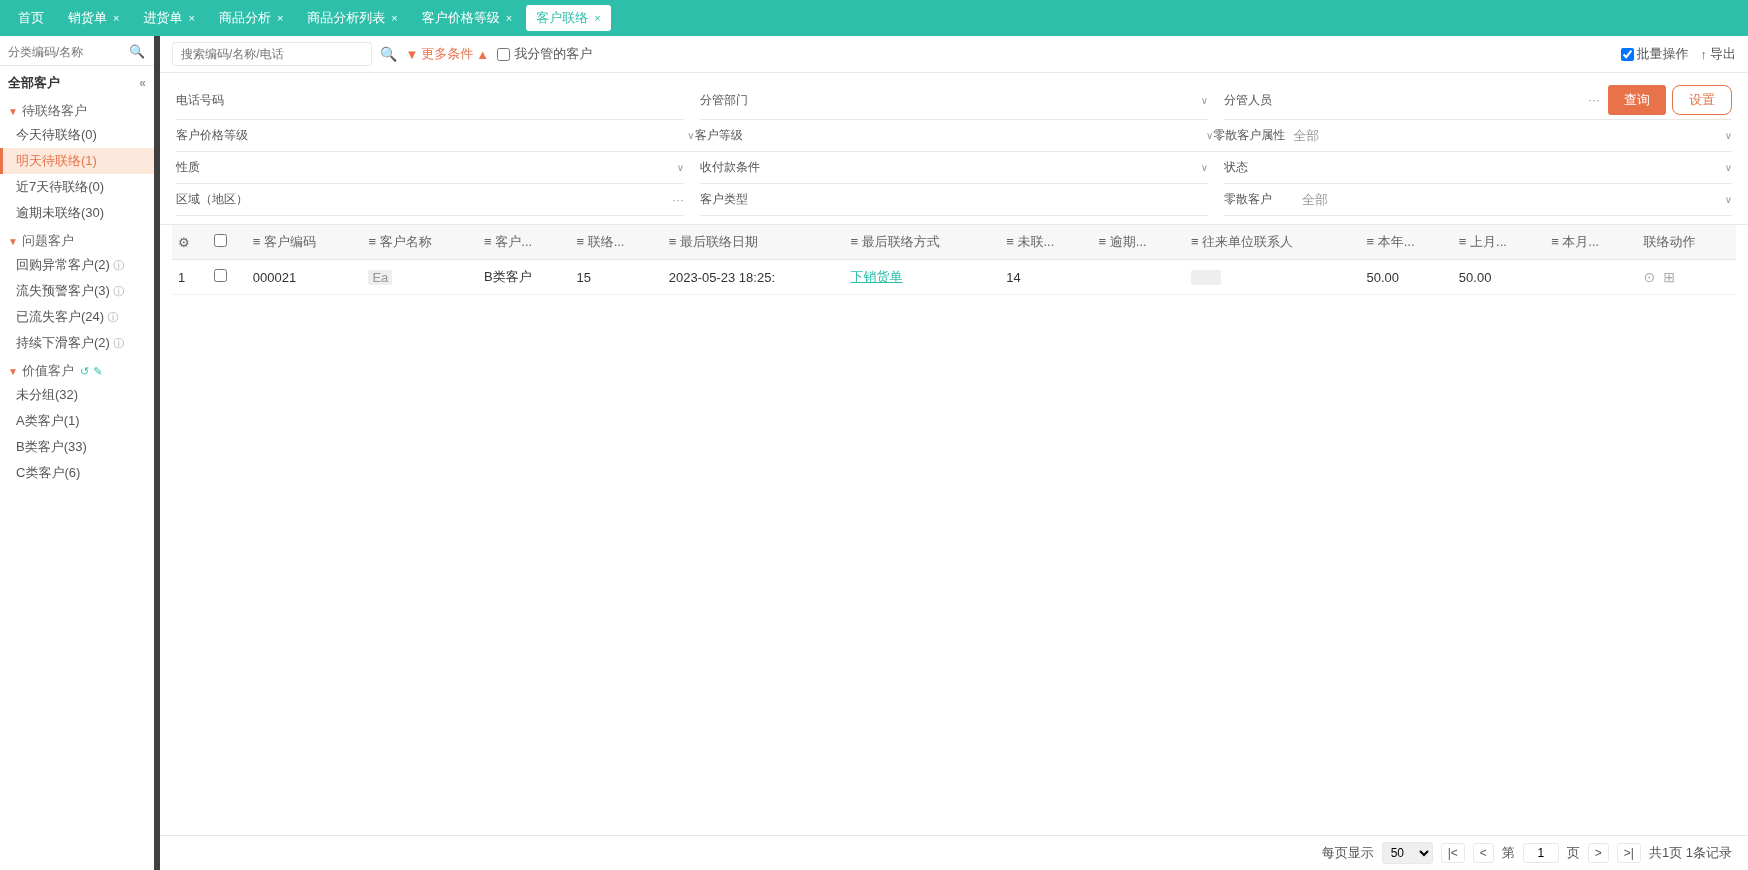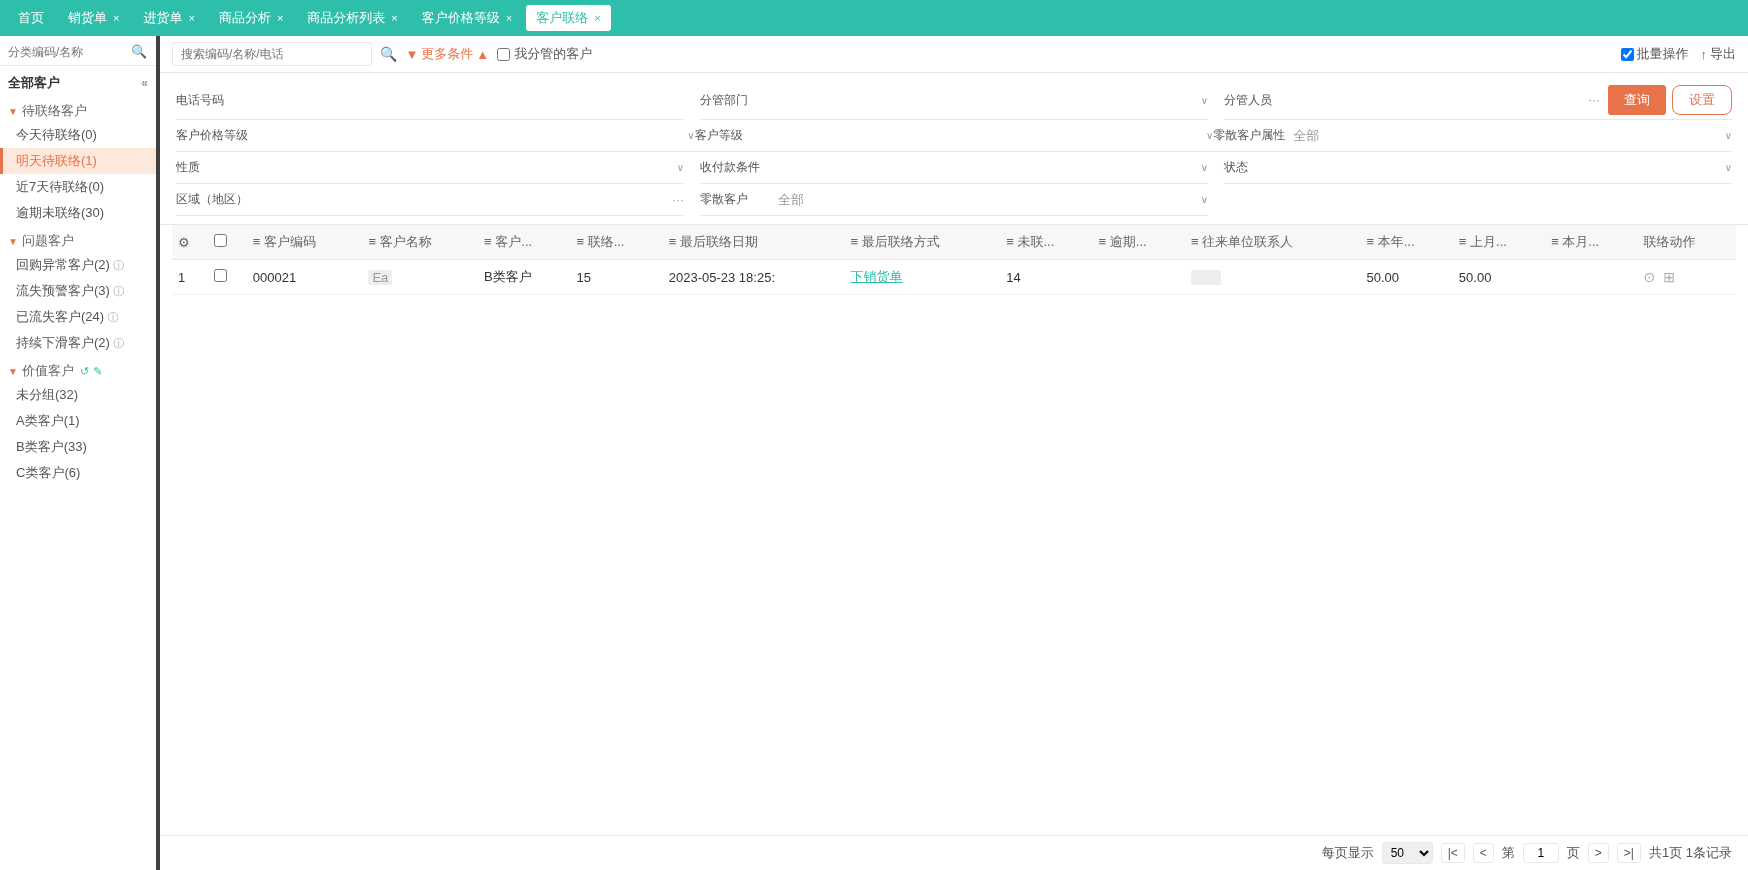--- a/index.html
+++ b/index.html
@@ -33,21 +33,21 @@
     .main-layout {
       display: flex;
       height: calc(100vh - 36px);
     }
 
     
     .sidebar {
       width: 160px;
       min-width: 160px;
       background: #fff;
-      border-right: 4px solid #404040;
+      border-right: 6px solid #404040;
       overflow-y: auto;
     }
     .sidebar-search {
       display: flex;
       align-items: center;
       padding: 8px 8px 6px 8px;
       border-bottom: 1px solid #e8e8e8;
       gap: 4px;
     }
     .sidebar-search input {
@@ -486,20 +486,26 @@
           </div>
         </div>
       </div>
 
       <div style="display:grid; grid-template-columns:1fr 1fr 1fr; gap:0 16px;">
         <div class="adv-filter-row">
           <span class="adv-filter-label">区域（地区）</span>
           <div class="adv-filter-value">
             <span></span>
             <span class="ellipsis">···</span>
+          </div>
+        </div>
+        <div class="adv-filter-row">
+          <span class="adv-filter-label">客户类型</span>
+          <div class="adv-filter-value">
+            <span></span>
           </div>
         </div>
         <div class="adv-filter-row">
           <span class="adv-filter-label">零散客户</span>
           <div class="adv-filter-value">
             <span>全部</span>
             <span class="caret">∨</span>
           </div>
         </div>
       </div>

